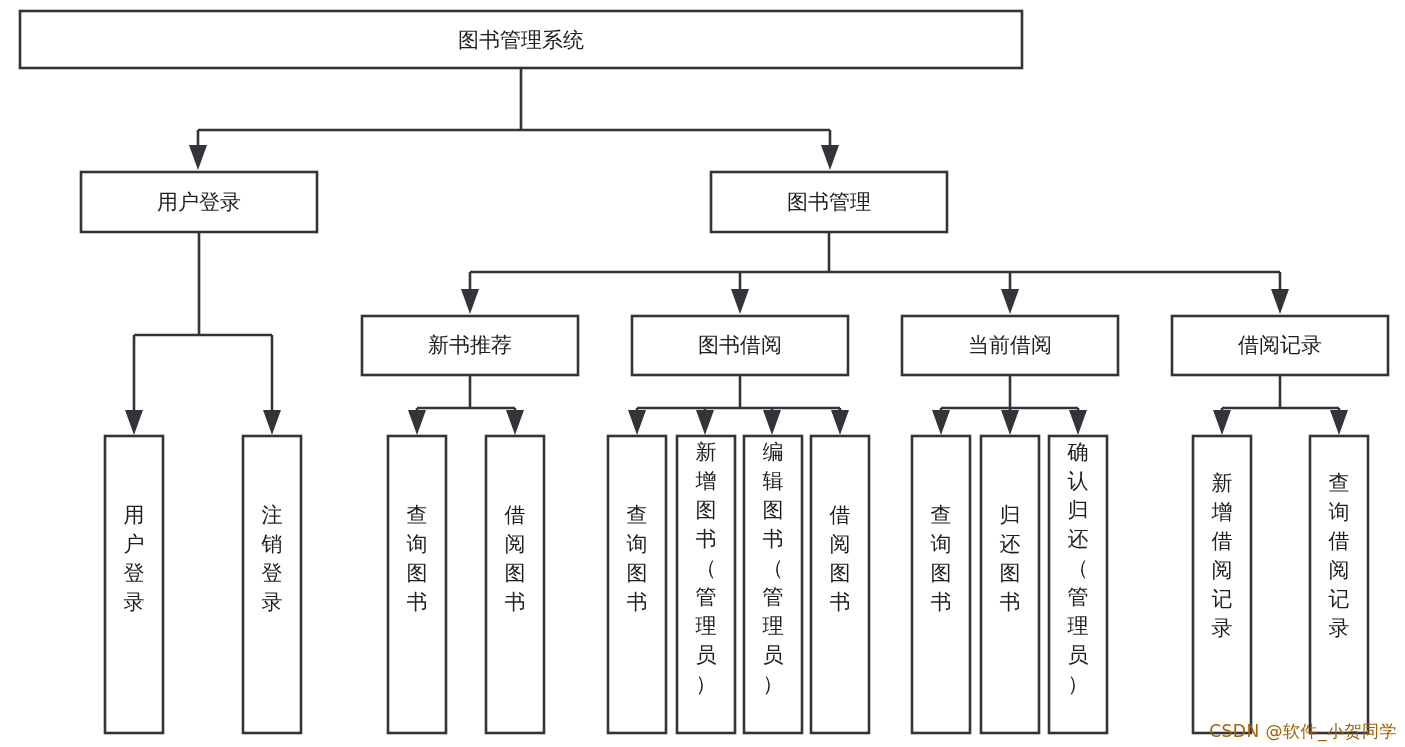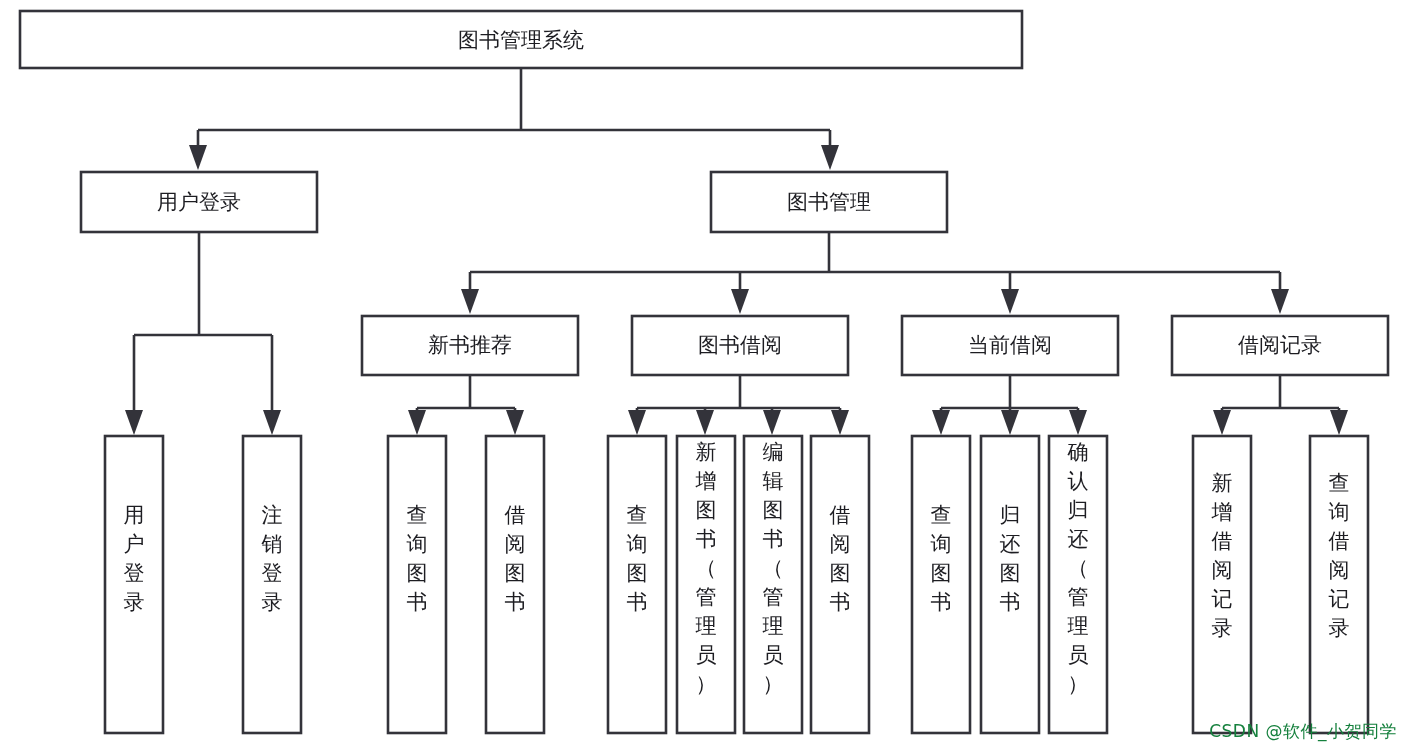--- a/index.html
+++ b/index.html
@@ -48,21 +48,21 @@
   .arrow-head {
     fill: #33333a;
     stroke: none;
   }
   .watermark {
     position: absolute;
     right: 8px;
     bottom: 4px;
     font-family: "DejaVu Sans", "Liberation Sans", sans-serif;
     font-size: 17px;
-    color: #15803d;
+    color: #a16207;
     white-space: nowrap;
     letter-spacing: 0.5px;
     user-select: none;
   }
 </style>
 </head>
 <body>
 
 <div id="chart-root">
   <svg width="1405" height="747" viewBox="0 0 1405 747" xmlns="http://www.w3.org/2000/svg">

